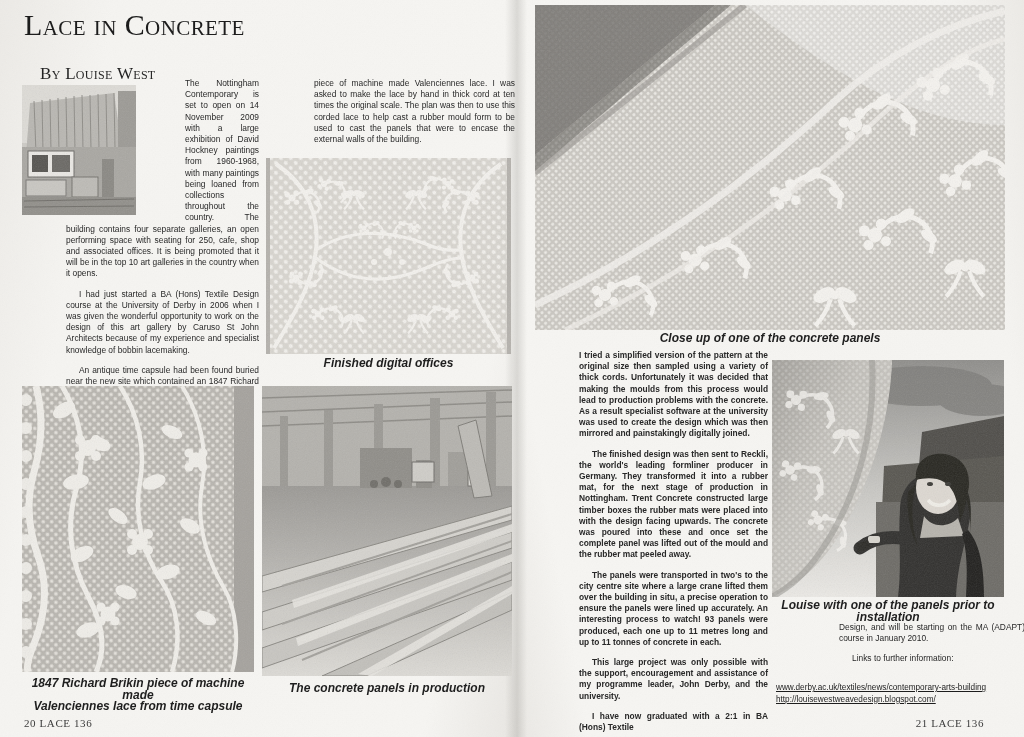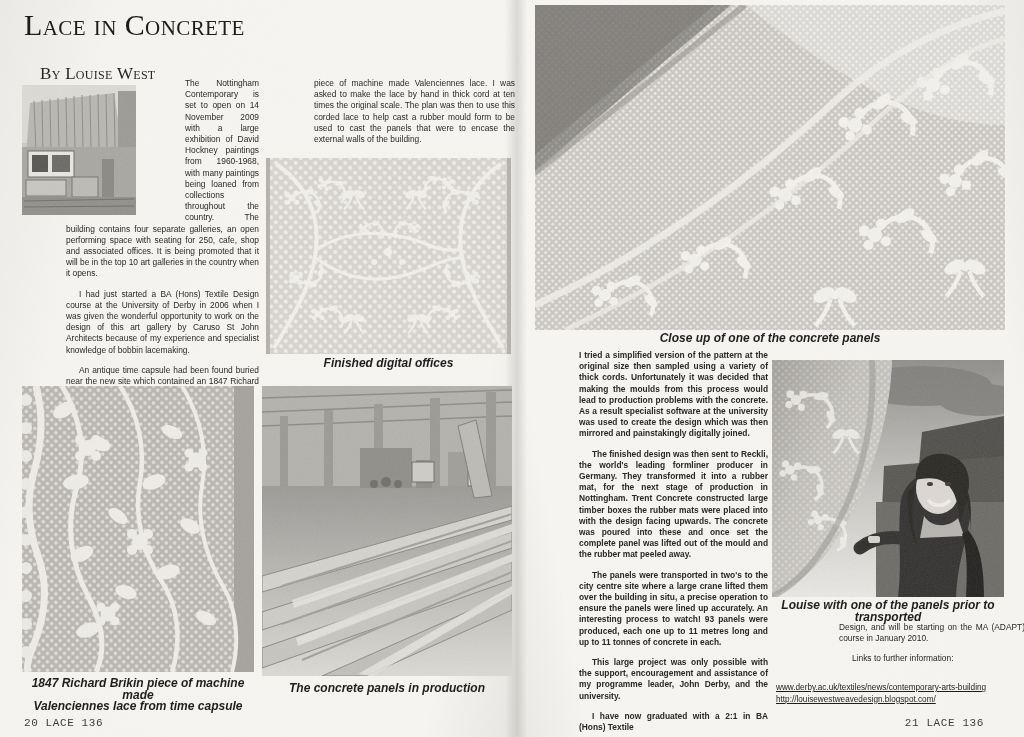--- a/index.html
+++ b/index.html
@@ -37,21 +37,21 @@
     font-variant:small-caps;color:#1f1f1f;
   }
 
   .caption{
     position:absolute;text-align:center;
     font-size:12px;line-height:11.5px;
     font-weight:bold;font-style:italic;color:#1c1c1c;
   }
   .folio{
     position:absolute;bottom:8px;
-    font-family:Liberation Mono, monospace;
+    font-family:Liberation Serif, serif;
     font-size:11px;font-variant:small-caps;letter-spacing:.6px;color:#3a3a3a;
   }
   .folio-left{left:24px;}
   .folio-right{right:40px;}
 
   .figure{position:absolute;overflow:hidden;background:#cfcdc8;}
   .figure svg{display:block;width:100%;height:100%;}
 
   .links{position:absolute;font-size:8.2px;line-height:11.5px;color:#222;}
   .links a,.links .url{display:block;text-decoration:underline;color:#1b1b1b;}
@@ -409,21 +409,21 @@
         <path d="M130,178 C112,176 98,180 88,188" stroke="#2f2e2c" stroke-width="13" fill="none" stroke-linecap="round"></path>
         <rect x="96" y="176" width="12" height="7" rx="2" fill="#d9d6cf"></rect>
         <path d="M84,184 L96,180 L99,188 L86,192 Z" fill="#2a2925"></path>
 
         <path d="M152,156 C160,168 176,168 186,158 L192,176 L148,178 Z" fill="#b7b4ad"></path>
         <path d="M196,170 C206,182 212,200 212,237 L194,237 C196,206 194,186 190,174 Z" fill="#1f1e1c"></path>
       </g>
       <rect width="232" height="237" filter="url(#fGrain)" fill="#888"></rect>
     </svg>
   </div>
-  <div class="caption" style="left:770px;top:600px;width:236px;">Louise with one of the panels prior to transported</div>
+  <div class="caption" style="left:770px;top:600px;width:236px;">Louise with one of the panels prior to installation</div>
 
   <div class="col" style="left:774px;top:622px;width:230px;margin-left:21px;">
     <p class="noind">Design, and will be starting on the MA (ADAPT) course in January 2010.</p>
     <p style="text-indent:13px;">Links to further information:</p>
   </div>
 
   <div class="links" style="left:776px;top:682px;width:232px;">
     <span class="url">www.derby.ac.uk/textiles/news/contemporary-arts-building</span>
     <span class="url">http://louisewestweavedesign.blogspot.com/</span>
   </div>

